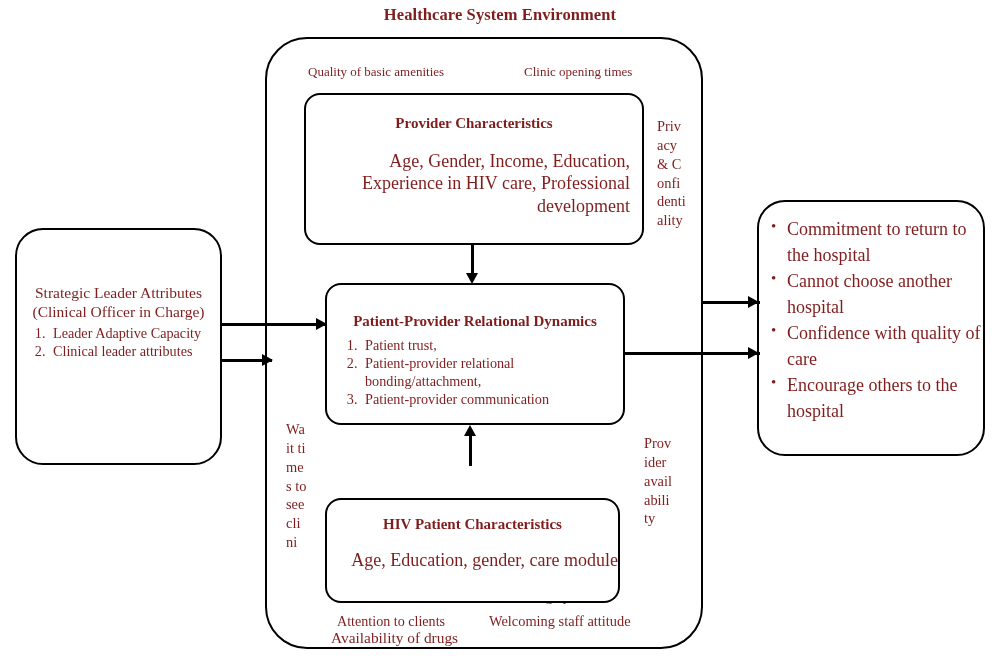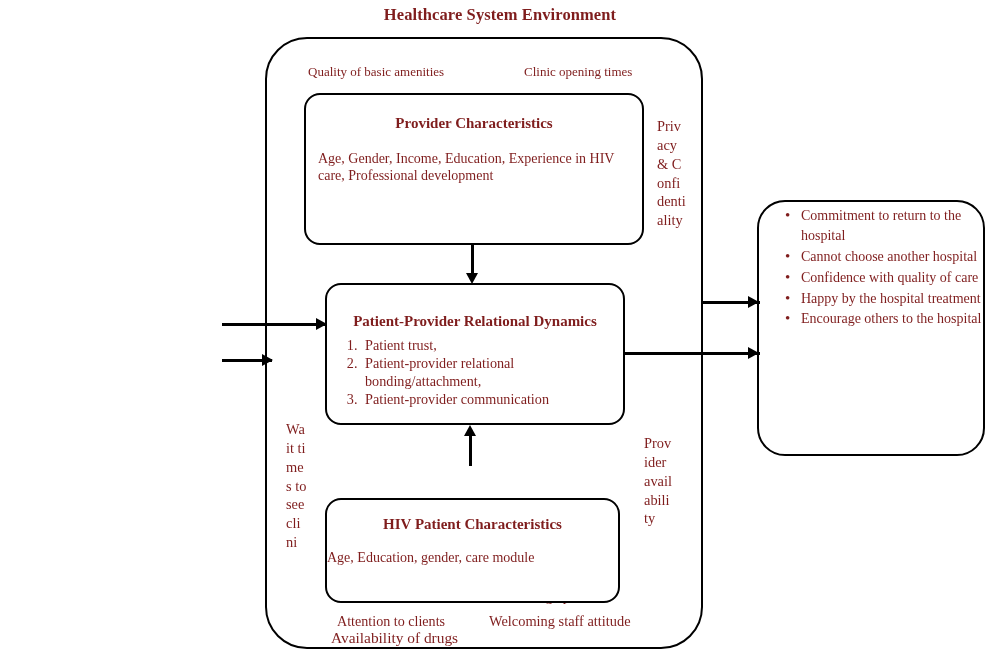--- a/index.html
+++ b/index.html
@@ -49,22 +49,22 @@
     font-weight: bold;
     font-size: 15px;
     line-height: 1.18;
   }
   .box-title.plain {
     font-weight: normal;
     font-size: 15.5px;
     line-height: 1.25;
   }
   .box-sub {
-    text-align: left;
-    font-size: 14px;
+    text-align: right;
+    font-size: 18px;
     line-height: 1.25;
   }
 
   
   #provider-characteristics-box {
     left: 304px; top: 93px; width: 340px; height: 152px;
   }
   #provider-characteristics-box .box-title { margin-top: 20px; }
   #provider-characteristics-box .box-sub { margin-top: 17px; padding: 0 12px; }
 
@@ -99,23 +99,23 @@
     padding-left: 32px; margin-top: 2px; font-size: 14.2px;
   }
 
   
   #patient-loyalty-box {
     left: 757px; top: 200px; width: 228px; height: 256px;
     border-radius: 28px;
   }
   #patient-loyalty-box .box-title { margin-top: 18px; padding: 0 22px; }
   ul.bullet-list {
-    margin: 4px 0 0 0;
-    padding-left: 26px;
-    font-size: 14px;
+    margin: 15px 0 0 0;
+    padding-left: 12px;
+    font-size: 18px;
     line-height: 1.42;
     list-style: none;
   }
   ul.bullet-list li {
     position: relative;
     padding-left: 16px;
     margin-bottom: 1px;
   }
   ul.bullet-list li::before {
     content: "\2022";
@@ -233,27 +233,33 @@
       <li>Patient-provider relational bonding/attachment,</li>
       <li>Patient-provider communication</li>
     </ol>
   </div>
 
   <div class="abs node-box" id="hiv-patient-box">
     <div class="box-title">HIV Patient Characteristics</div>
     <div class="box-sub">Age, Education, gender, care module</div>
   </div>
 
+  <div class="abs node-box" id="strategic-leader-box">
+    <div class="box-title plain">Strategic Leader Attributes (Clinical Officer in Charge)</div>
+    <ol class="num-list">
+      <li>Leader Adaptive Capacity</li>
+      <li>Clinical leader attributes</li>
+    </ol>
+  </div>
 
   <div class="abs node-box" id="patient-loyalty-box">
     <ul class="bullet-list">
       <li>Commitment to return to the hospital</li>
       <li>Cannot choose another hospital</li>
       <li>Confidence with quality of care</li>
-      <li>Happy by the hospital treatment</li>
       <li>Encourage others to the hospital</li>
     </ul>
   </div>
 
   <div class="abs hline" id="conn-leader-to-dynamics-line"></div>
   <div class="abs arrow-right" id="conn-leader-to-dynamics-head"></div>
 
   <div class="abs hline" id="conn-leader-to-env-line"></div>
   <div class="abs arrow-right" id="conn-leader-to-env-head"></div>
 

